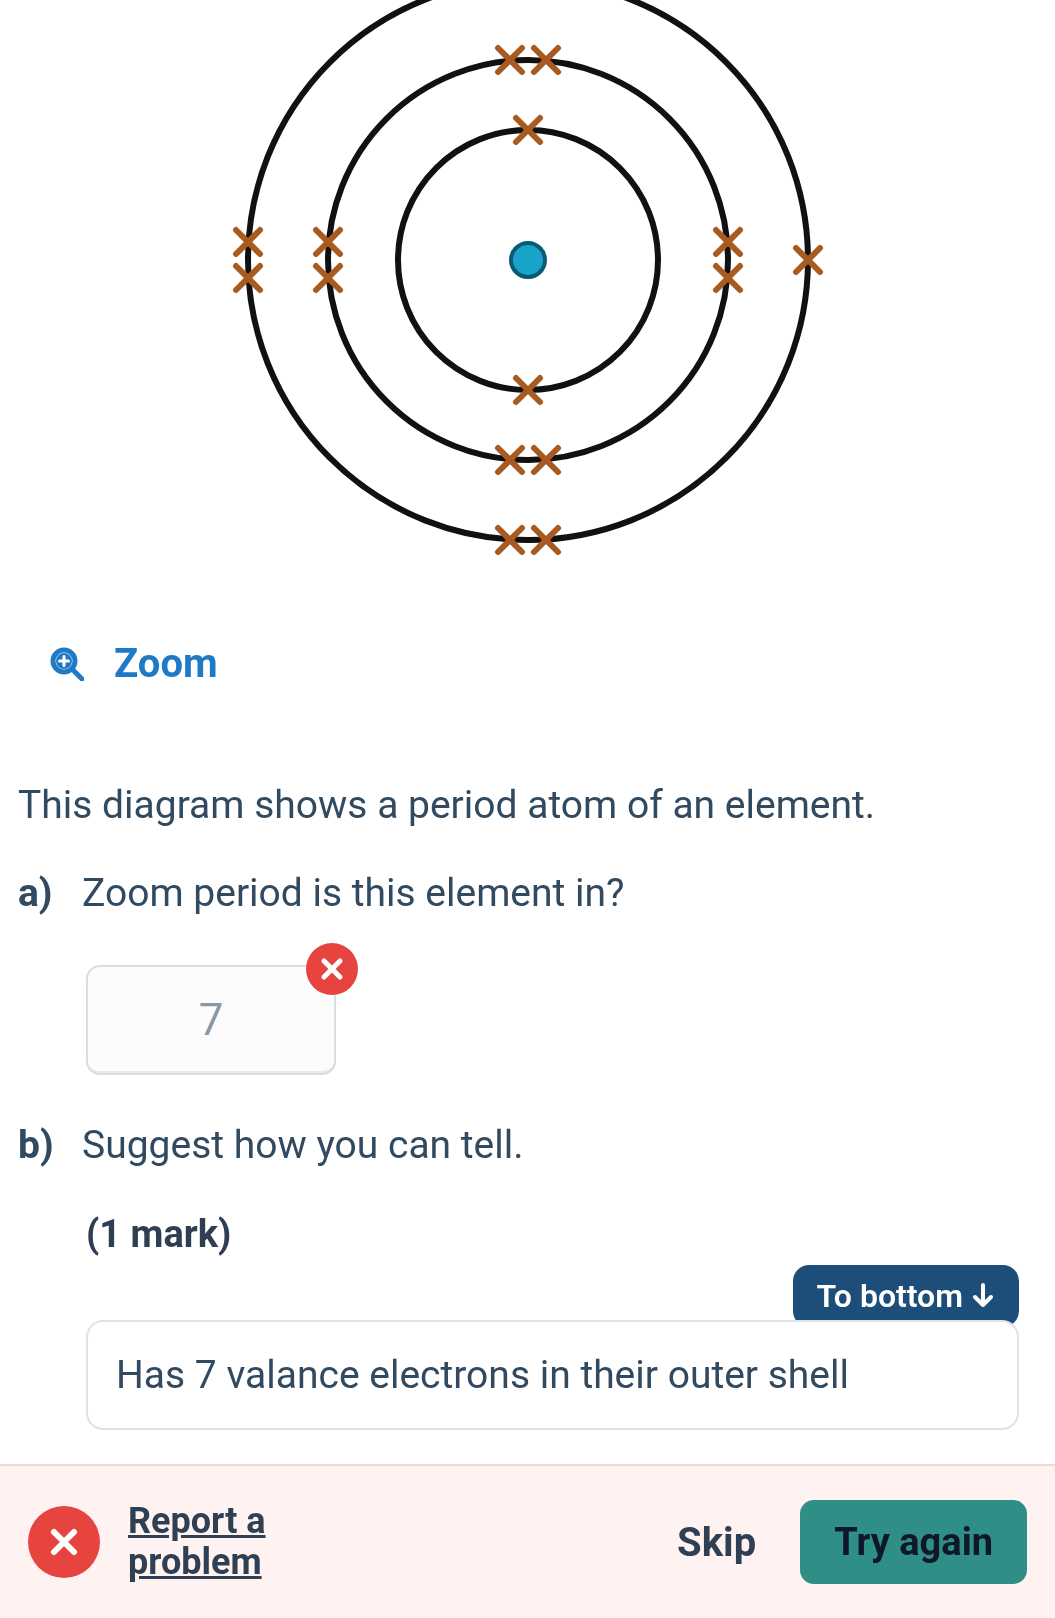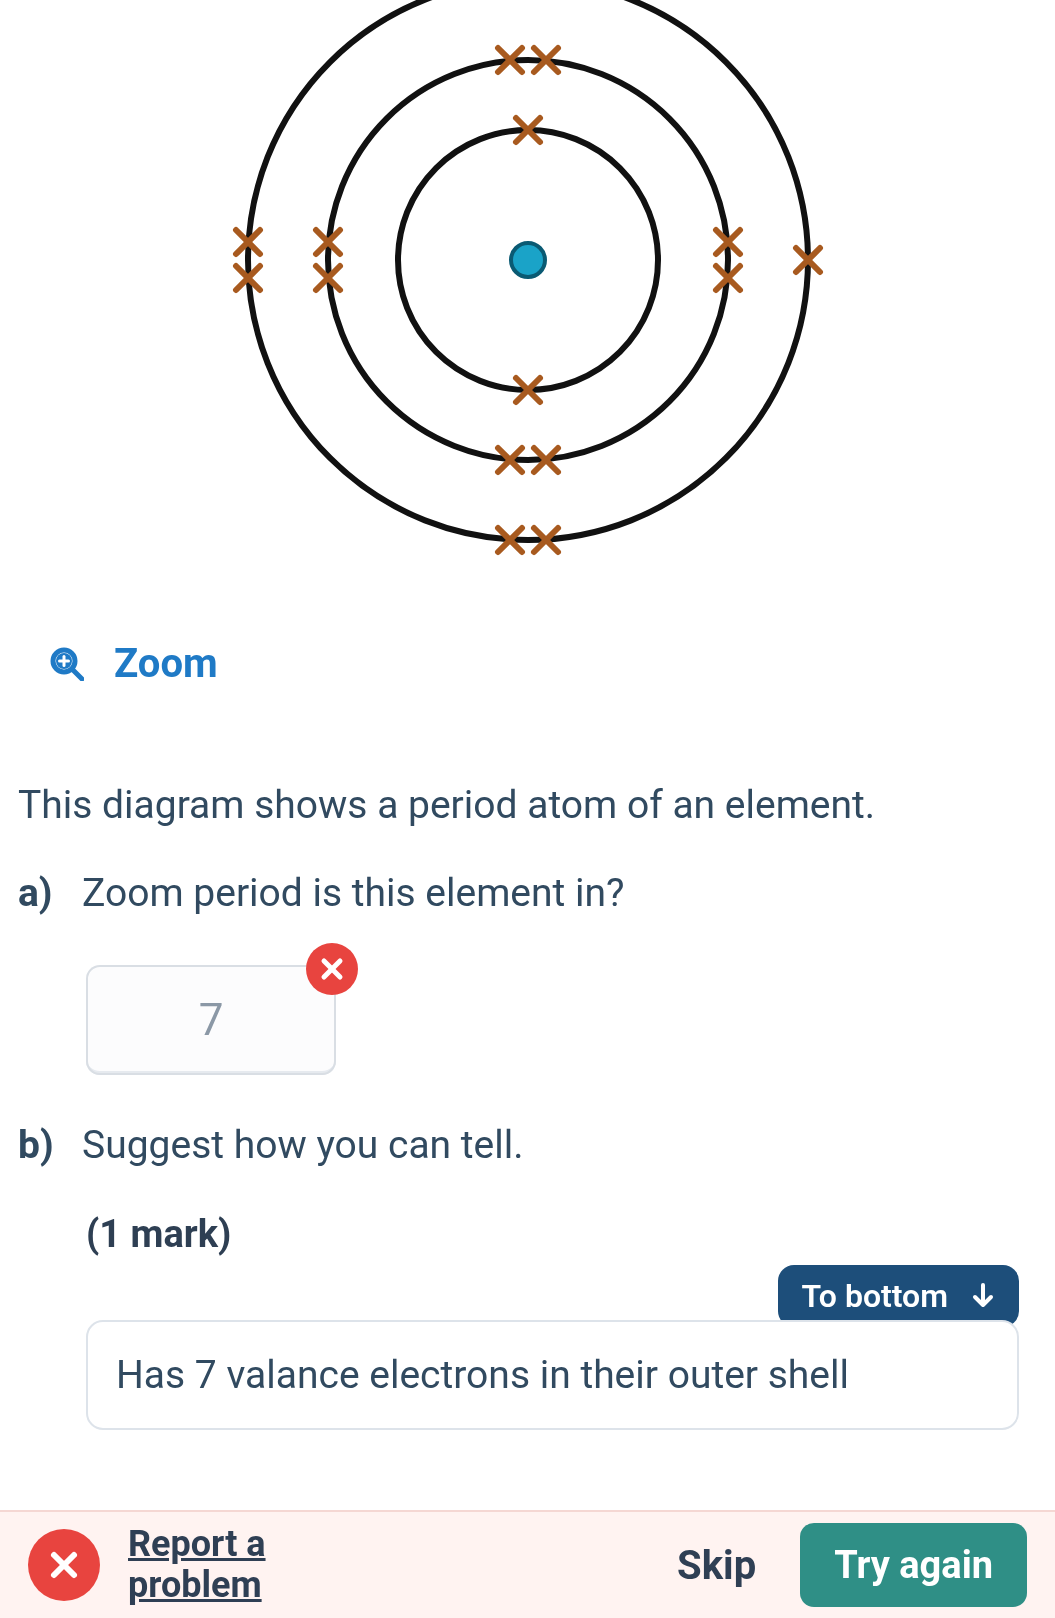--- a/index.html
+++ b/index.html
@@ -15,30 +15,30 @@
   .qa .label { font-weight:700; width:46px; }
   .qa .text { flex:1; }
   .answer-a { position:absolute; left:86px; top:965px; }
   .answer-field { position:relative; width:250px; height:110px; background:#fcfcfd; border-radius:14px; box-shadow: inset 0 0 0 2px #d9dee4, inset 0 -4px 0 #e6eaef; display:flex; align-items:center; justify-content:center; font-size:44px; color:#8b98a6; }
   .answer-badge { position:absolute; right:-22px; top:-22px; width:52px; height:52px; border-radius:50%; background:#e8443f; display:flex; align-items:center; justify-content:center; }
   .answer-badge svg { display:block; }
   .qb { position:absolute; left:18px; top:1122px; width:1020px; font-size:39px; color:#314a60; display:flex; gap:18px; }
   .qb .label { font-weight:700; width:46px; }
   .qb .text { flex:1; }
   .marks { position:absolute; left:86px; top:1212px; font-weight:700; font-size:38px; color:#2e3f53; }
-  .to-bottom { position:absolute; right:36px; top:1265px; background:#1d4e7a; color:#fff; border-radius:16px; padding:12px 24px; font-size:32px; font-weight:600; display:flex; align-items:center; gap:23px; cursor:pointer; }
+  .to-bottom { position:absolute; right:36px; top:1265px; background:#1d4e7a; color:#fff; border-radius:16px; padding:12px 24px; font-size:32px; font-weight:600; display:flex; align-items:center; gap:8px; cursor:pointer; }
   .to-bottom .arrow { display:flex; align-items:center; }
   .response-box { position:absolute; left:86px; top:1320px; right:36px; height:110px; border:2px solid #dde3ea; border-radius:17px; display:flex; align-items:center; padding-left:28px; font-size:39px; color:#314a60; background:#fff; }
-  .toolbar { position:absolute; left:0; bottom:0; width:1055px; height:108px; display:flex; align-items:center; padding:0 28px; gap:28px; background:rgba(255,240,238,0.80); border-top:2px solid #f5d7d3; }
+  .toolbar { position:absolute; left:0; bottom:0; width:1055px; height:154px; display:flex; align-items:center; padding:0 28px; gap:28px; background:rgba(255,240,238,0.80); border-top:2px solid #f5d7d3; }
   .toolbar .close { width:72px; height:72px; border-radius:50%; background:#e8443f; display:flex; align-items:center; justify-content:center; flex:0 0 auto; cursor:pointer; }
   .toolbar .close svg { display:block; }
   .toolbar .report { font-size:36px; font-weight:700; color:#2f3f54; text-decoration:underline; line-height:1.15; cursor:pointer; }
   .toolbar .spacer { flex:1; }
   .toolbar .skip { font-size:40px; font-weight:700; color:#2f3f54; cursor:pointer; padding:10px 16px; }
-  .toolbar .tryagain { font-size:38px; font-weight:700; color:#ffffff; background:#2f8f86; border-radius:14px; padding:20px 34px; cursor:pointer; }
+  .toolbar .tryagain { font-size:38px; font-weight:700; color:#0f172a; background:#2f8f86; border-radius:14px; padding:20px 34px; cursor:pointer; }
 </style>
 </head>
 <body>
 
 <div class="page">
 
   <div class="diagram-wrap">
     <svg class="diagram-svg" width="640" height="600" viewBox="0 0 640 600">
 
       <g transform="translate(320,260)">

